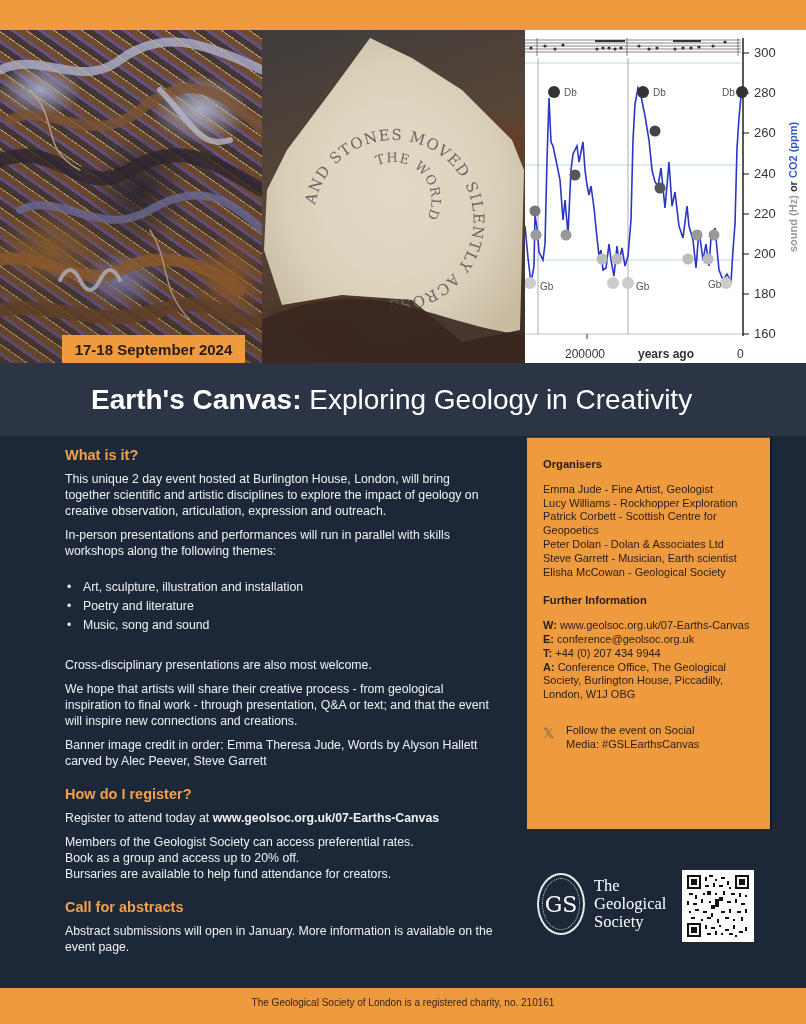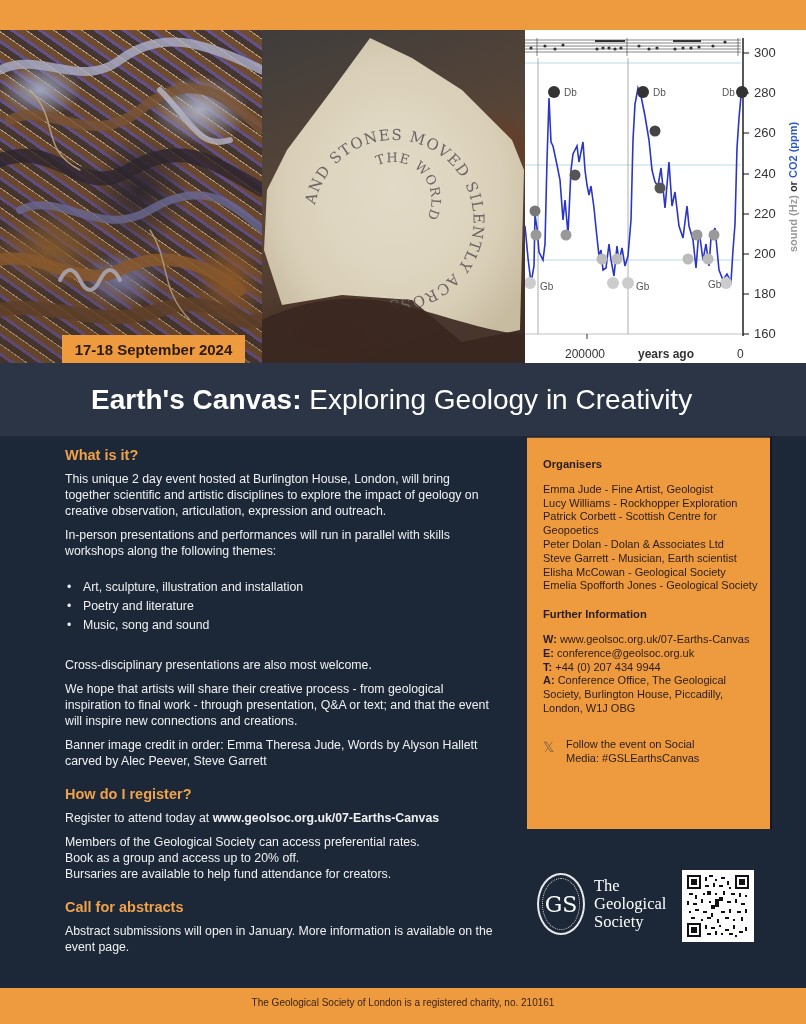--- a/index.html
+++ b/index.html
@@ -235,39 +235,38 @@
     <li>Poetry and literature</li>
     <li>Music, song and sound</li>
   </ul>
   <p>Cross-disciplinary presentations are also most welcome.</p>
   <p>We hope that artists will share their creative process - from geological inspiration to final work - through presentation, Q&amp;A or text; and that the event will inspire new connections and creations.</p>
   <p>Banner image credit in order:  Emma Theresa Jude, Words by Alyson Hallett carved by Alec Peever, Steve Garrett</p>
 
   <h2 class="gap-h">How do I register?</h2>
   <p><span>Register to attend today at </span><span class="strong">www.geolsoc.org.uk/07-Earths-Canvas</span></p>
   <p>
-    <span style="display:block">Members of the Geological Society can access preferential rates.</span>
+    <span style="display:block">Members of the Geologist Society can access preferential rates.</span>
     <span style="display:block">Book as a group and access up to 20% off.</span>
     <span style="display:block">Bursaries are available to help fund attendance for creators.</span>
   </p>
 
   <h2 class="gap-h">Call for abstracts</h2>
   <p>Abstract submissions will open in January. More information is available on the event page.</p>
 </div>
 
 <div class="sidebar">
   <h3>Organisers</h3>
   <div class="list">
     <div>Emma Jude - Fine Artist, Geologist</div>
     <div>Lucy Williams - Rockhopper Exploration</div>
     <div>Patrick Corbett - Scottish Centre for Geopoetics</div>
     <div>Peter Dolan - Dolan &amp; Associates Ltd</div>
     <div>Steve Garrett - Musician, Earth scientist</div>
     <div>Elisha McCowan - Geological Society</div>
-    <div>Emelia Spofforth Jones - Geological Society</div>
   </div>
 
   <h3 class="fi">Further Information</h3>
   <div><span class="lbl">W:</span> <span>www.geolsoc.org.uk/07-Earths-Canvas</span></div>
   <div><span class="lbl">E:</span> <span>conference@geolsoc.org.uk</span></div>
   <div><span class="lbl">T:</span> <span>+44 (0) 207 434 9944</span></div>
   <div><span class="lbl">A:</span> <span>Conference Office, The Geological Society, Burlington House, Piccadilly, London, W1J OBG</span></div>
 
   <div class="social">
     <span class="social-icon">𝕏</span>

